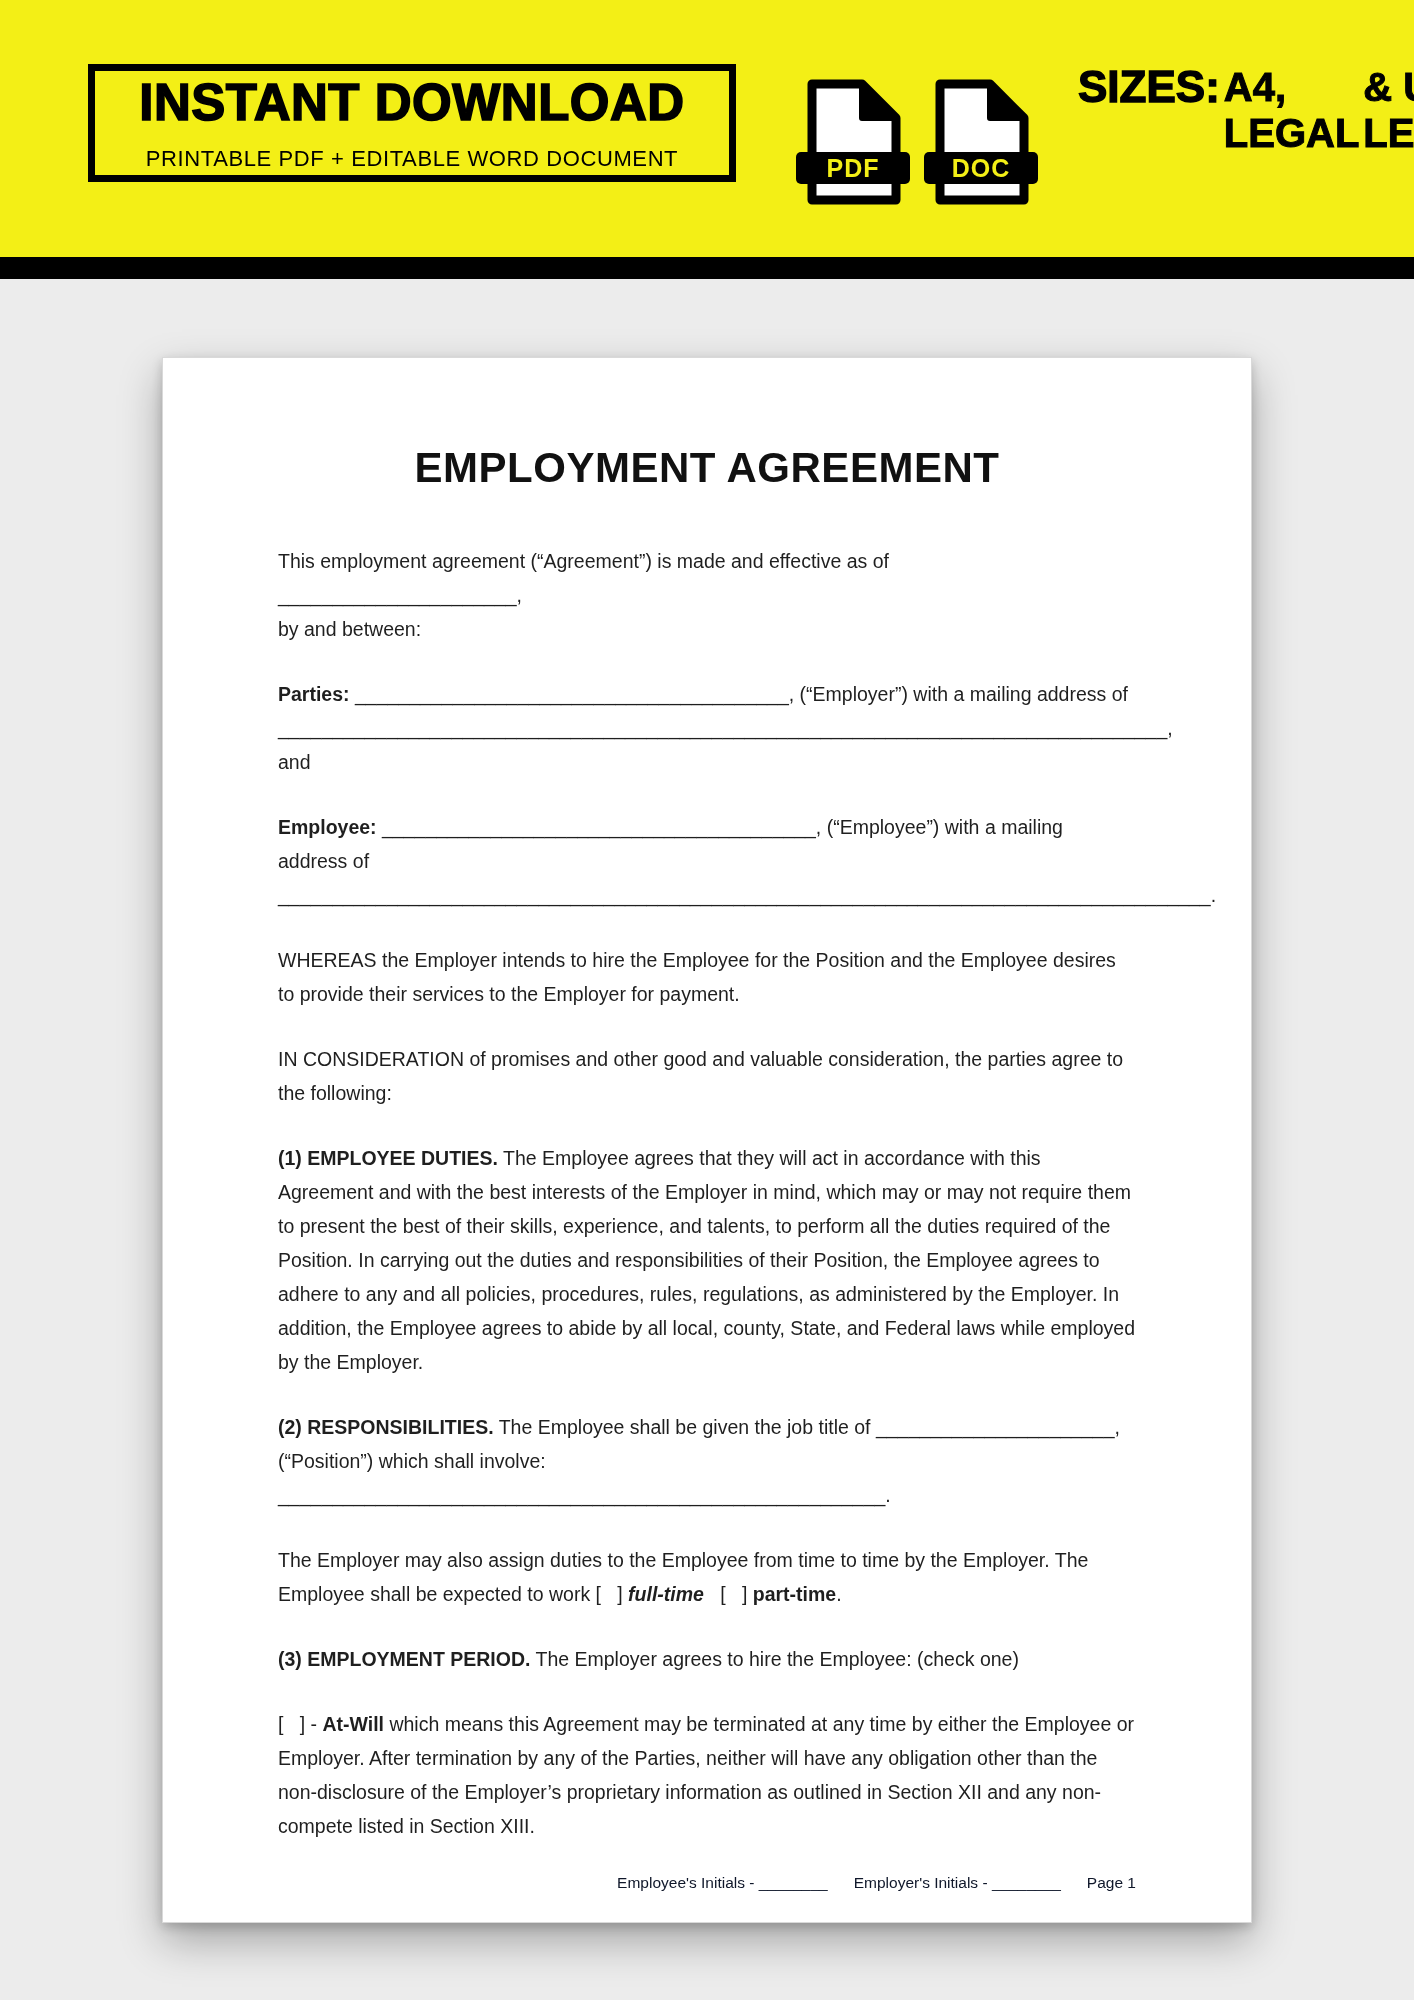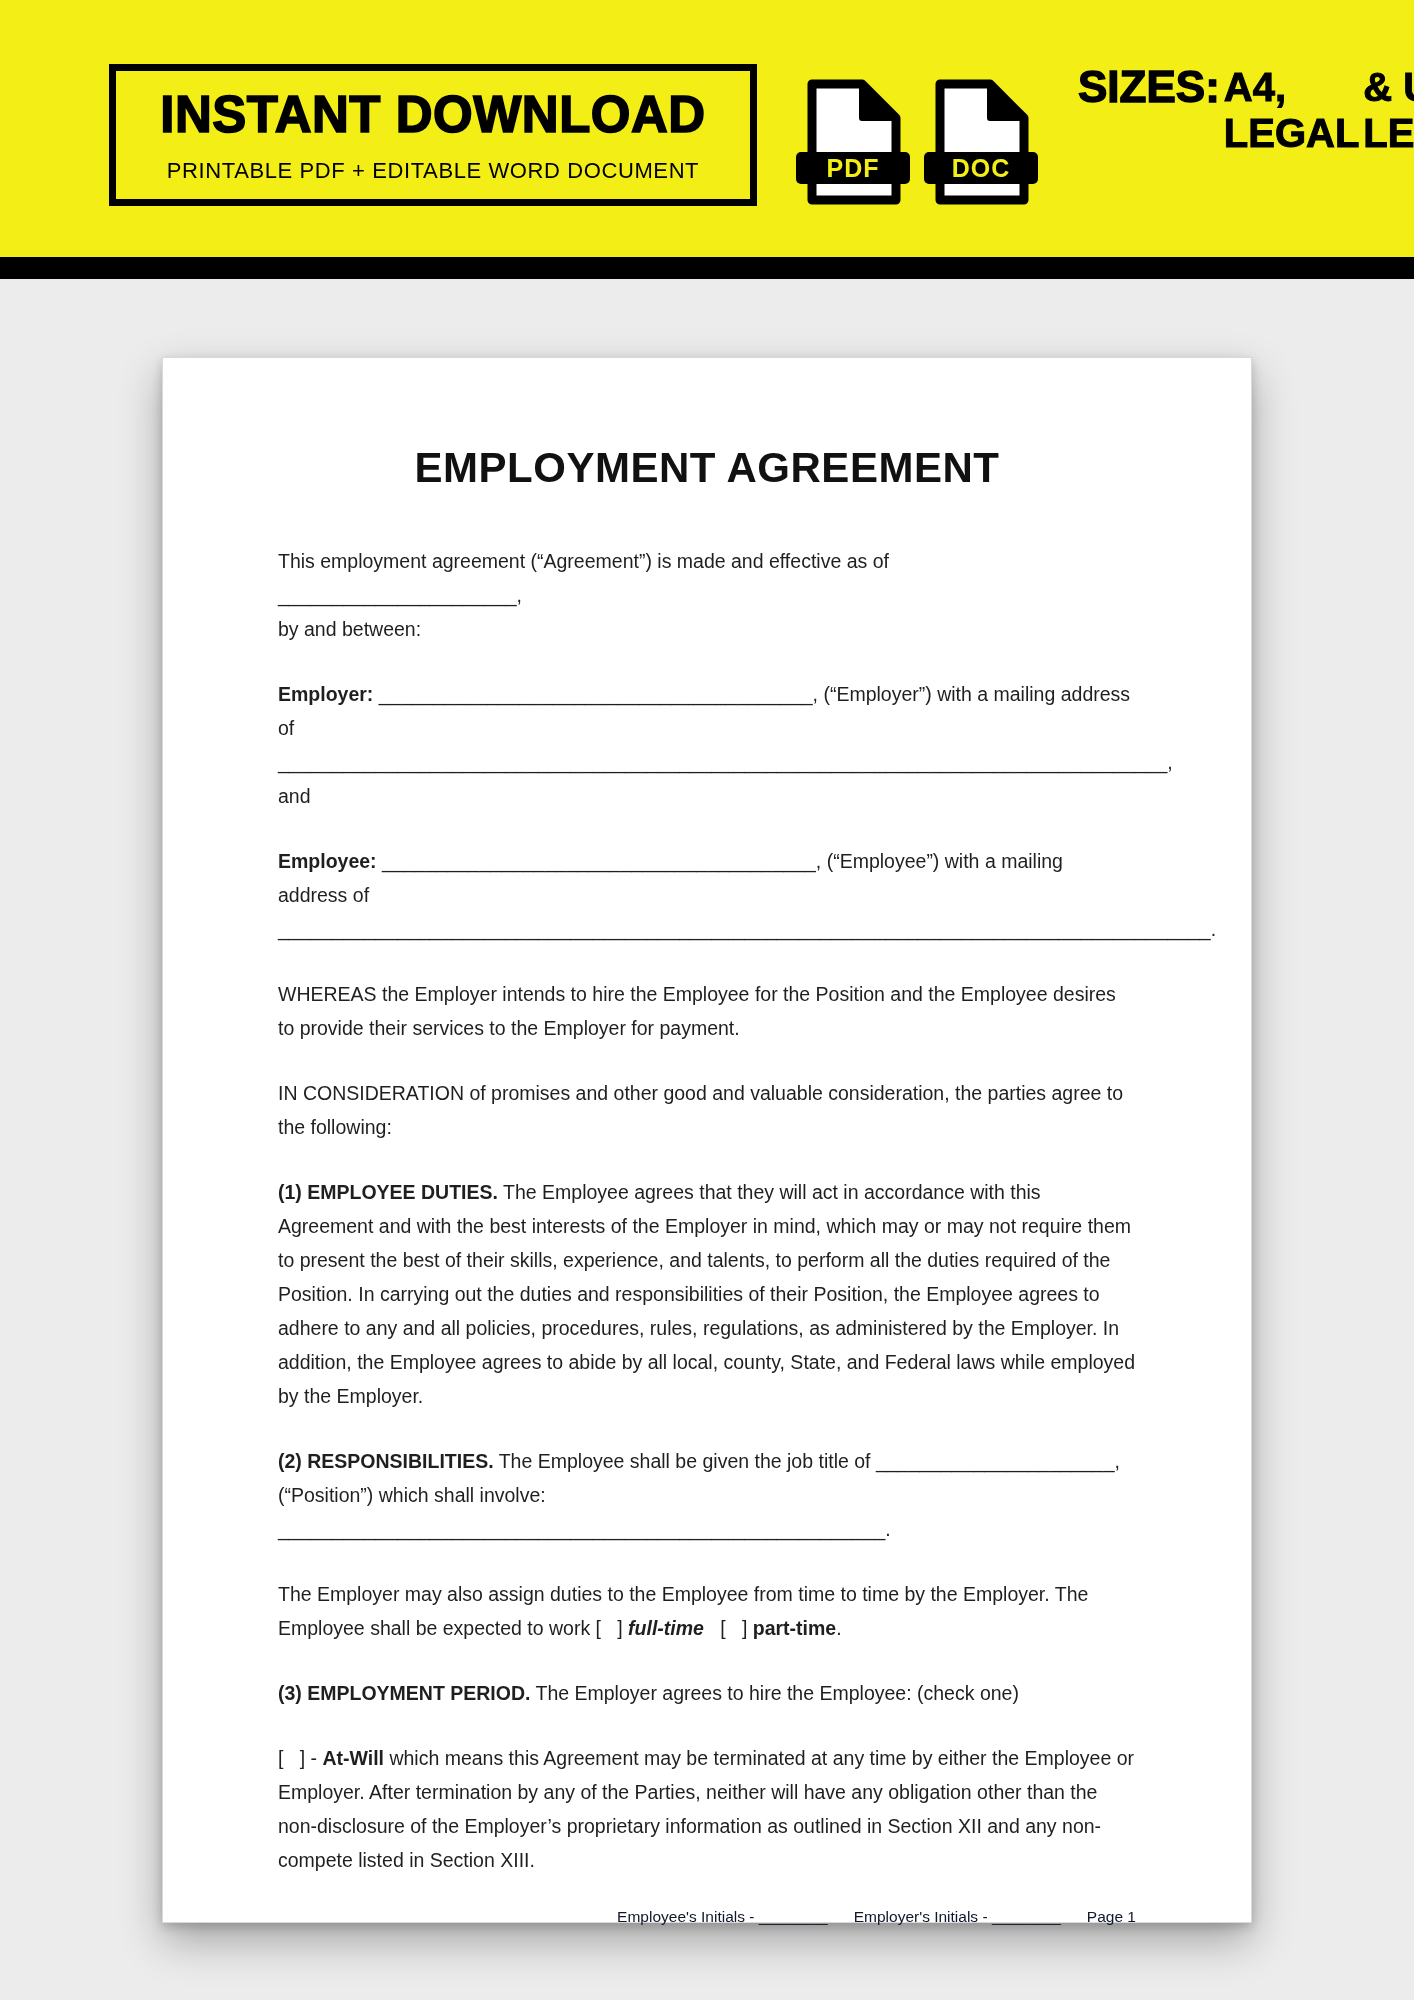--- a/index.html
+++ b/index.html
@@ -15,26 +15,25 @@
   .banner {
     position:relative;
     width:100%; height:257px;
     background:#F3EF16;
   }
   .banner-divider {
     width:100%; height:22px; background:#000;
   }
   .download-box {
     position:absolute; left:88px; top:64px;
-    width:648px; height:142px;
+    width:648px; height:118px;
     border:7px solid #000;
     display:flex; flex-direction:column;
     align-items:center; justify-content:center;
     gap:20px;
-    margin-left:21px;
   }
   .download-title {
     font-size:51px; font-weight:800; color:#000;
     letter-spacing:0.5px;
     -webkit-text-stroke:1.6px #000;
     line-height:1;
   }
   .download-subtitle {
     font-size:22px; font-weight:400; color:#000;
     letter-spacing:0.6px;
@@ -140,21 +139,21 @@
   </div>
 
   <div class="banner-divider"></div>
 
   <div class="preview-area">
     <div class="page">
       <div class="doc-title">EMPLOYMENT AGREEMENT</div>
 
       <div class="doc-body">
         <p><span>This employment agreement (“Agreement”) is made and effective as of ______________________,</span><br><span>by and between:</span></p>
-        <p><span style="font-weight: 700;">Employer:</span><span> ________________________________________, (“Employer”) with a mailing address of</span><br><span>__________________________________________________________________________________, and</span></p>
+        <p><span style="font-weight: 700;">Parties:</span><span> ________________________________________, (“Employer”) with a mailing address of</span><br><span>__________________________________________________________________________________, and</span></p>
         <p><span style="font-weight: 700;">Employee:</span><span> ________________________________________, (“Employee”) with a mailing address of</span><br><span>______________________________________________________________________________________.</span></p>
         <p><span>WHEREAS the Employer intends to hire the Employee for the Position and the Employee desires to provide their services to the Employer for payment.</span></p>
         <p><span>IN CONSIDERATION of promises and other good and valuable consideration, the parties agree to the following:</span></p>
         <p><span style="font-weight: 700;">(1) EMPLOYEE DUTIES.</span><span> The Employee agrees that they will act in accordance with this Agreement and with the best interests of the Employer in mind, which may or may not require them to present the best of their skills, experience, and talents, to perform all the duties required of the Position. In carrying out the duties and responsibilities of their Position, the Employee agrees to adhere to any and all policies, procedures, rules, regulations, as administered by the Employer. In addition, the Employee agrees to abide by all local, county, State, and Federal laws while employed by the Employer.</span></p>
         <p><span style="font-weight: 700;">(2) RESPONSIBILITIES.</span><span> The Employee shall be given the job title of ______________________,</span><br><span>(“Position”) which shall involve: ________________________________________________________.</span></p>
         <p><span>The Employer may also assign duties to the Employee from time to time by the Employer. The Employee shall be expected to work [&nbsp;&nbsp;&nbsp;] </span><span style="font-weight: 700; font-style: italic;">full-time</span><span>&nbsp;&nbsp; [&nbsp;&nbsp;&nbsp;] </span><span style="font-weight: 700;">part-time</span><span>.</span></p>
         <p><span style="font-weight: 700;">(3) EMPLOYMENT PERIOD.</span><span> The Employer agrees to hire the Employee: (check one)</span></p>
         <p><span>[&nbsp;&nbsp;&nbsp;] - </span><span style="font-weight: 700;">At-Will</span><span> which means this Agreement may be terminated at any time by either the Employee or Employer. After termination by any of the Parties, neither will have any obligation other than the non-disclosure of the Employer’s proprietary information as outlined in Section XII and any non-compete listed in Section XIII.</span></p>
       </div>
 

